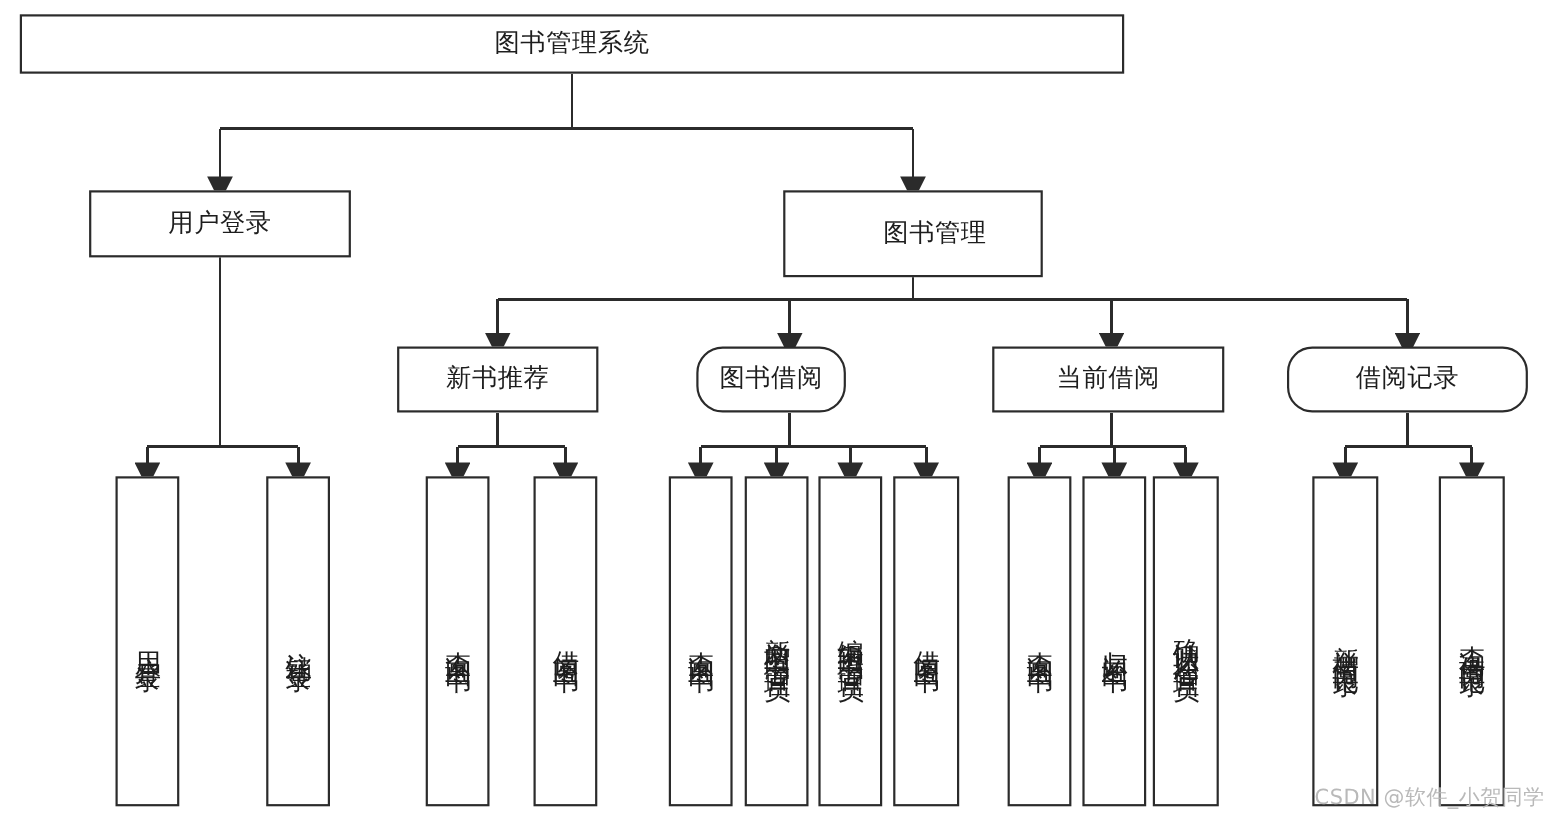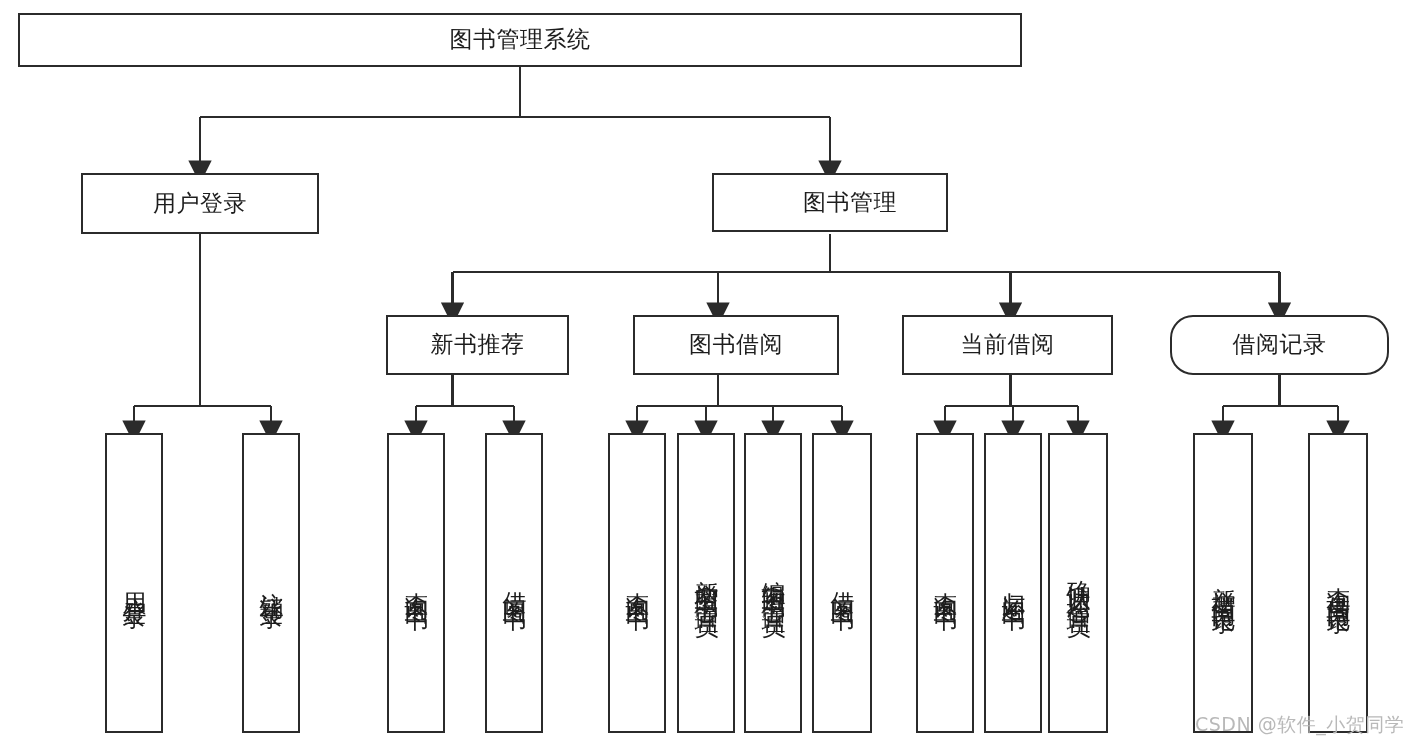--- a/index.html
+++ b/index.html
@@ -101,27 +101,27 @@
       </g>
   </svg>
 
   <div id="nodes">
       <div class="node-box" style="left: 18px; top: 13px; width: 1004px; height: 54px;">
         <span class="node-label">图书管理系统</span>
       </div>
       <div class="node-box" style="left: 81px; top: 173px; width: 238px; height: 61px;">
         <span class="node-label">用户登录</span>
       </div>
-      <div class="node-box" style="left: 712px; top: 173px; width: 236px; height: 59px; padding-left: 40px;">
+      <div class="node-box" style="left: 712px; top: 173px; width: 236px; height: 79px; padding-left: 40px;">
         <span class="node-label">图书管理</span>
       </div>
-      <div class="node-box" style="left: 361px; top: 315px; width: 183px; height: 60px; margin-left: 25px;">
+      <div class="node-box" style="left: 361px; top: 315px; width: 183px; height: 60px;">
         <span class="node-label">新书推荐</span>
       </div>
-      <div class="node-box" style="left: 633px; top: 315px; width: 206px; height: 60px;">
+      <div class="node-box" style="left: 633px; top: 315px; width: 136px; height: 60px; border-radius: 24px;">
         <span class="node-label">图书借阅</span>
       </div>
       <div class="node-box" style="left: 902px; top: 315px; width: 211px; height: 60px;">
         <span class="node-label">当前借阅</span>
       </div>
       <div class="node-box" style="left: 1170px; top: 315px; width: 219px; height: 60px; border-radius: 23px;">
         <span class="node-label">借阅记录</span>
       </div>
       <div class="node-box vertical" style="left: 105px; top: 433px; width: 58px; height: 300px;">
         <span class="node-label">用户登录</span>

